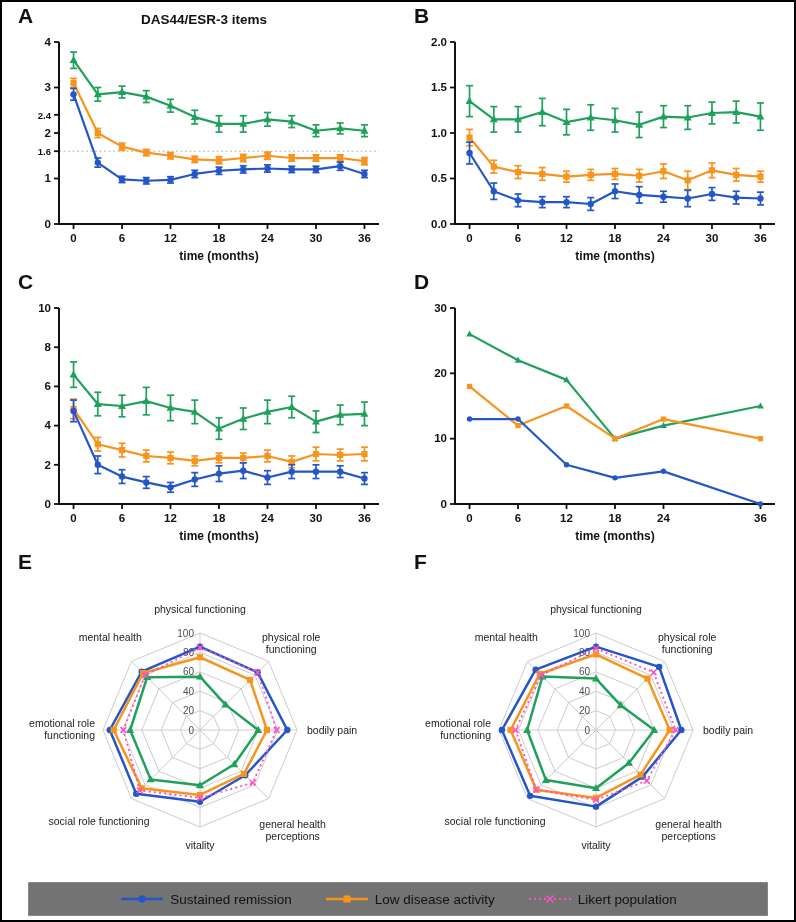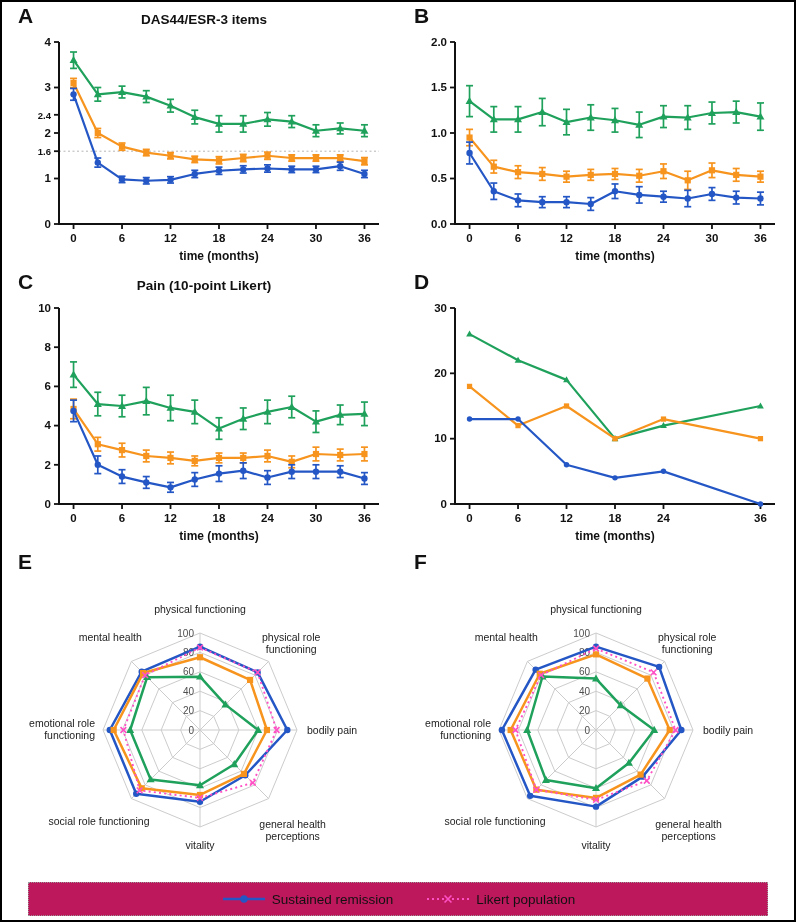--- a/index.html
+++ b/index.html
@@ -13,21 +13,21 @@
   .row-cd{height:280px;}
   .row-ef{height:330px;}
   .panel{width:50%;position:relative;}
   .panel-head{position:relative;height:30px;}
   .panel-letter{position:absolute;left:16px;top:2px;font-size:21px;font-weight:bold;letter-spacing:.5px;}
   .panel-title{margin:0;padding-top:10px;text-align:center;font-size:13.5px;font-weight:bold;padding-left:8px;}
   svg.chart{display:block;margin:0 auto;}
   svg text{font-family:"Liberation Sans",sans-serif;}
   .legend{
     margin:4px 26px 0 26px;height:34px;border:1px dotted #999;
-    display:flex;align-items:center;justify-content:center;gap:32px;background:#be185d;
+    display:flex;align-items:center;justify-content:center;gap:32px;background:#737373;
   }
   .legend-item{display:flex;align-items:center;gap:5px;}
   .legend-label{font-size:13.5px;color:#111;}
 </style>
 </head>
 <body>
 
 <div class="figure">
 
   <div class="row row-ab">
@@ -434,21 +434,20 @@
             <circle cx="359.4545454545455" cy="166.51999999999998" r="3.2" fill="#2457c5"></circle>
           </g>
         </svg>
     </section>
   </div>
 
   <div class="row row-cd">
     <section class="panel">
       <div class="panel-head">
         <span class="panel-letter">C</span>
-        <h3 class="panel-title">Pain (10-point Likert)</h3>
       </div>
       <svg class="chart" width="390" height="250">
           <line x1="54" y1="10" x2="54" y2="207" stroke="#111" stroke-width="2"></line>
           <line x1="53" y1="206" x2="374" y2="206" stroke="#111" stroke-width="2"></line>
           <line x1="49" y1="206" x2="54" y2="206" stroke="#111" stroke-width="1.8"></line>
           <text x="46" y="209.8" text-anchor="end" font-size="11.5" font-weight="bold" fill="#111">0</text>
           <line x1="49" y1="166.8" x2="54" y2="166.8" stroke="#111" stroke-width="1.8"></line>
           <text x="46" y="170.60000000000002" text-anchor="end" font-size="11.5" font-weight="bold" fill="#111">2</text>
           <line x1="49" y1="127.6" x2="54" y2="127.6" stroke="#111" stroke-width="1.8"></line>
           <text x="46" y="131.4" text-anchor="end" font-size="11.5" font-weight="bold" fill="#111">4</text>
@@ -861,20 +860,27 @@
   <div class="legend">
     <div class="legend-item">
       <svg class="legend-swatch" width="46" height="16">
           <line x1="2" y1="8" x2="44" y2="8" stroke="#2457c5" stroke-width="2.6"></line>
           <circle cx="23" cy="8" r="3.6799999999999997" fill="#2457c5"></circle>
         </svg>
       <span class="legend-label">Sustained remission</span>
     </div>
     <div class="legend-item">
       <svg class="legend-swatch" width="46" height="16">
+          <line x1="2" y1="8" x2="44" y2="8" stroke="#f7941e" stroke-width="2.6"></line>
+          <rect x="19.435" y="4.4350000000000005" width="7.13" height="7.13" fill="#f7941e"></rect>
+        </svg>
+      <span class="legend-label">Low disease activity</span>
+    </div>
+    <div class="legend-item">
+      <svg class="legend-swatch" width="46" height="16">
           <line x1="2" y1="8" x2="44" y2="8" stroke="#ff50c5" stroke-width="2" stroke-dasharray="2 3"></line>
           <path d="M19.55 4.550000000000001L26.45 11.45M19.55 11.45L26.45 4.550000000000001" stroke="#ff50c5" stroke-width="1.6" fill="none"></path>
         </svg>
       <span class="legend-label">Likert population</span>
     </div>
   </div>
 
 </div>
 
 </body></html>

